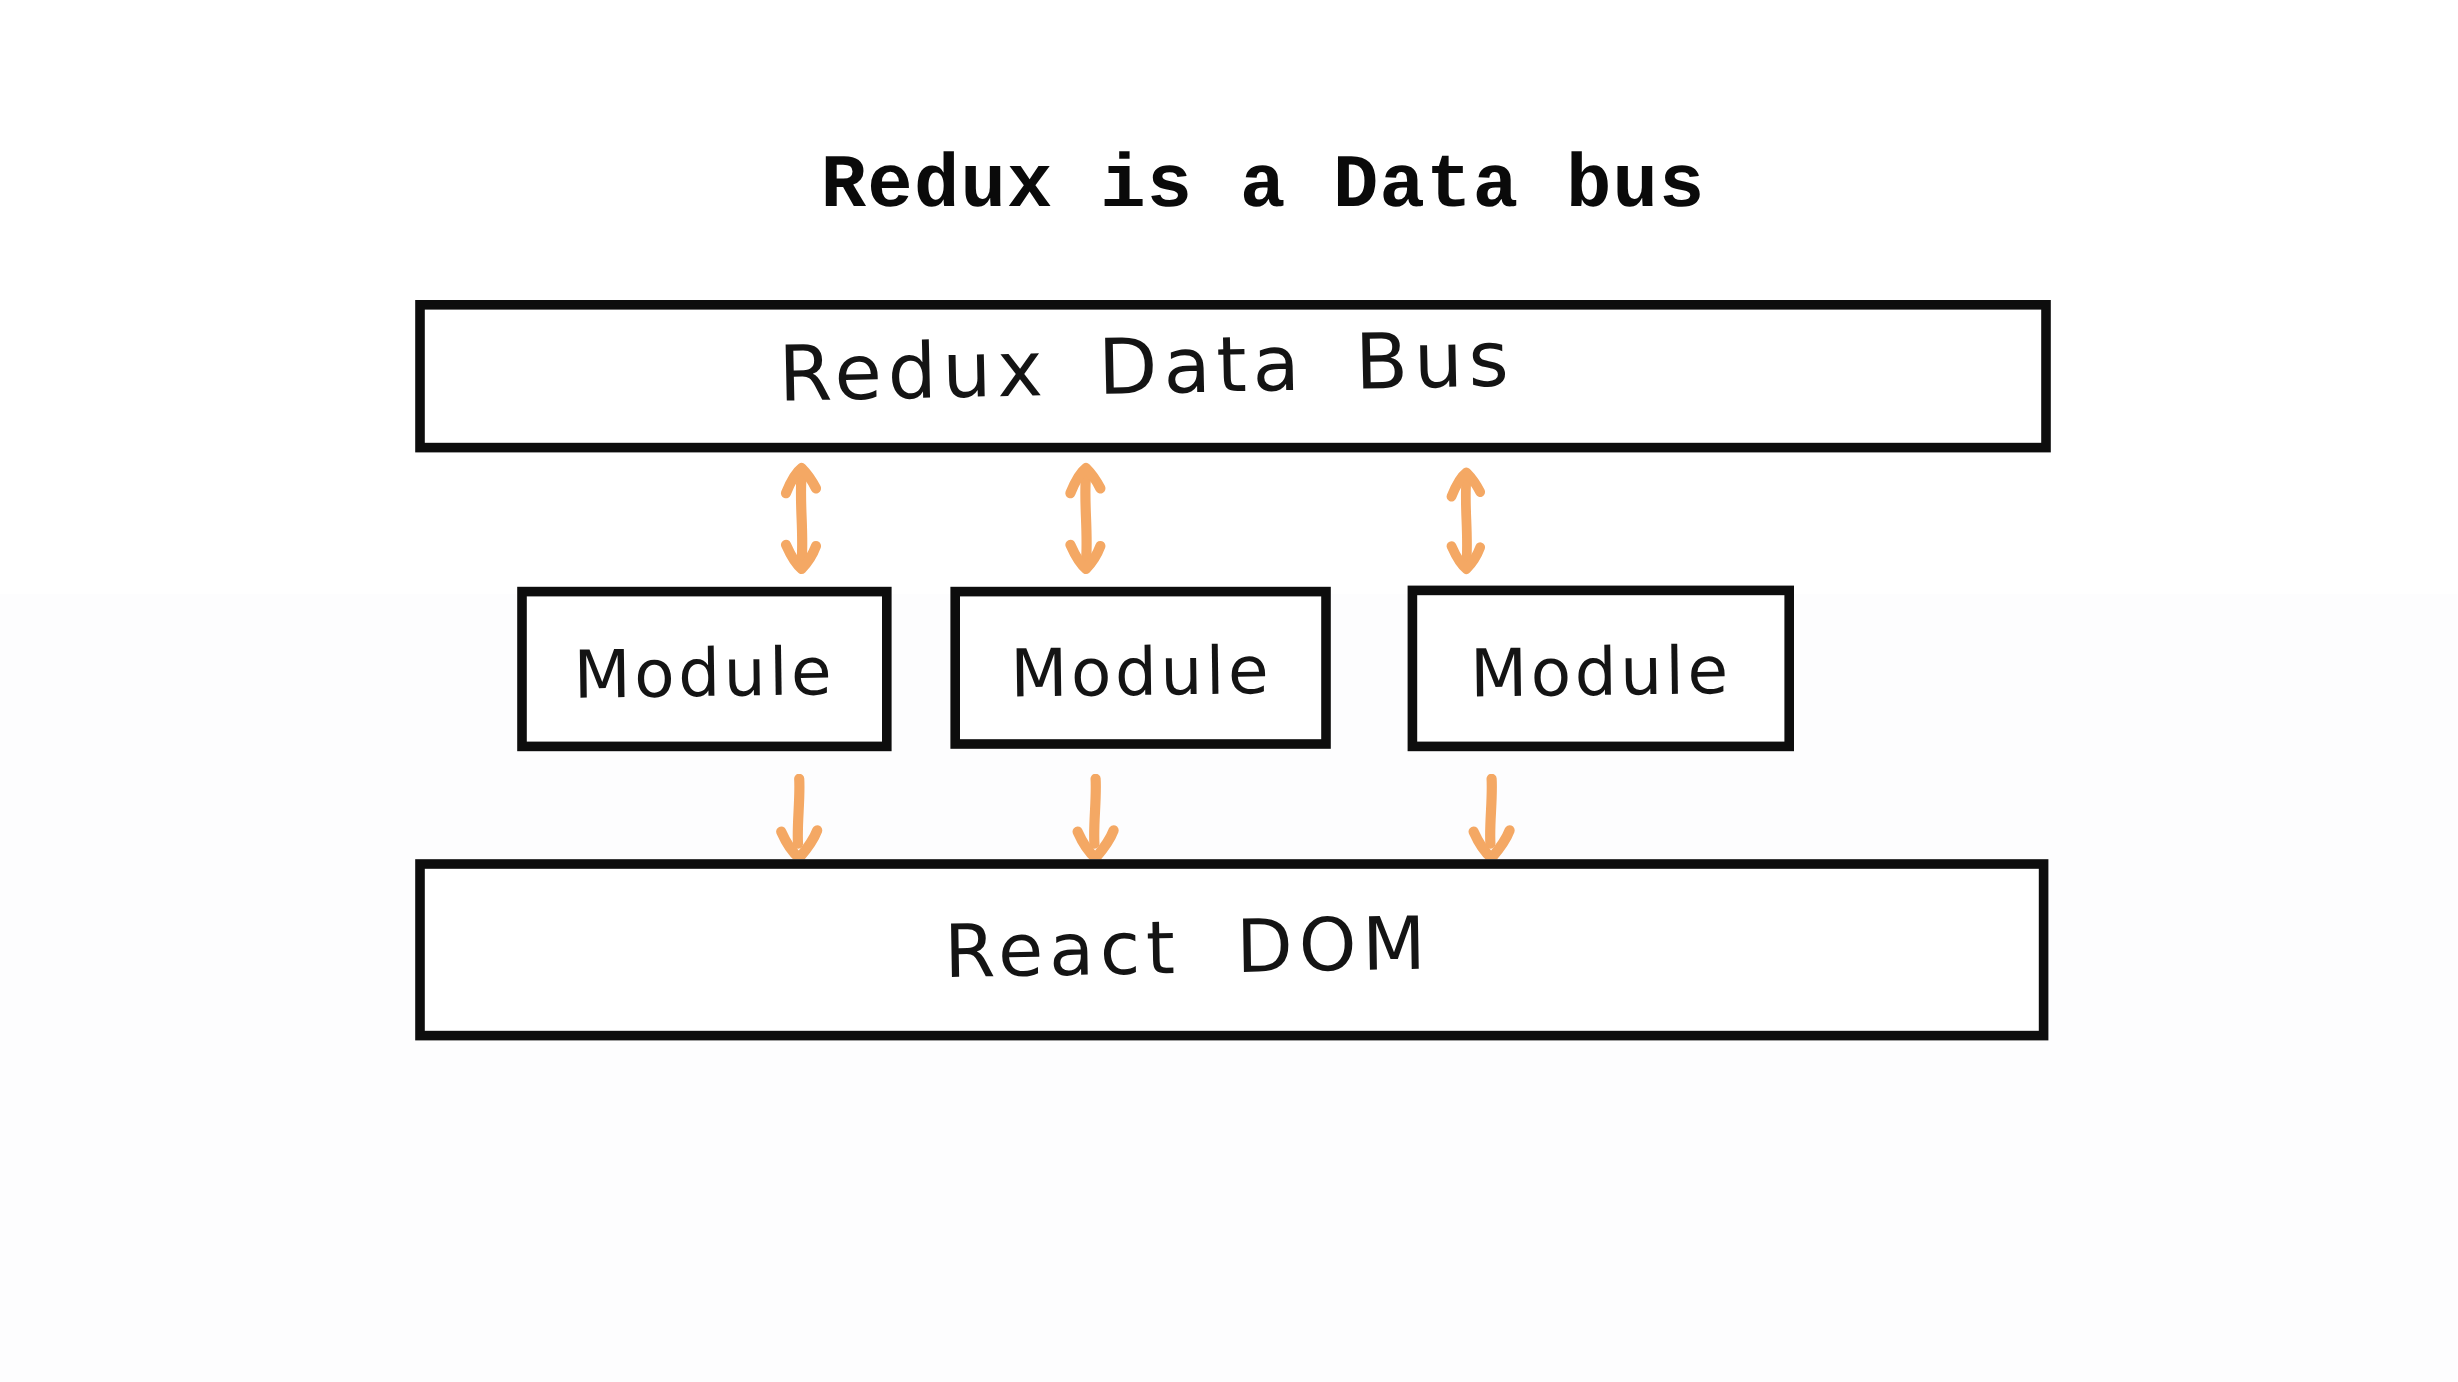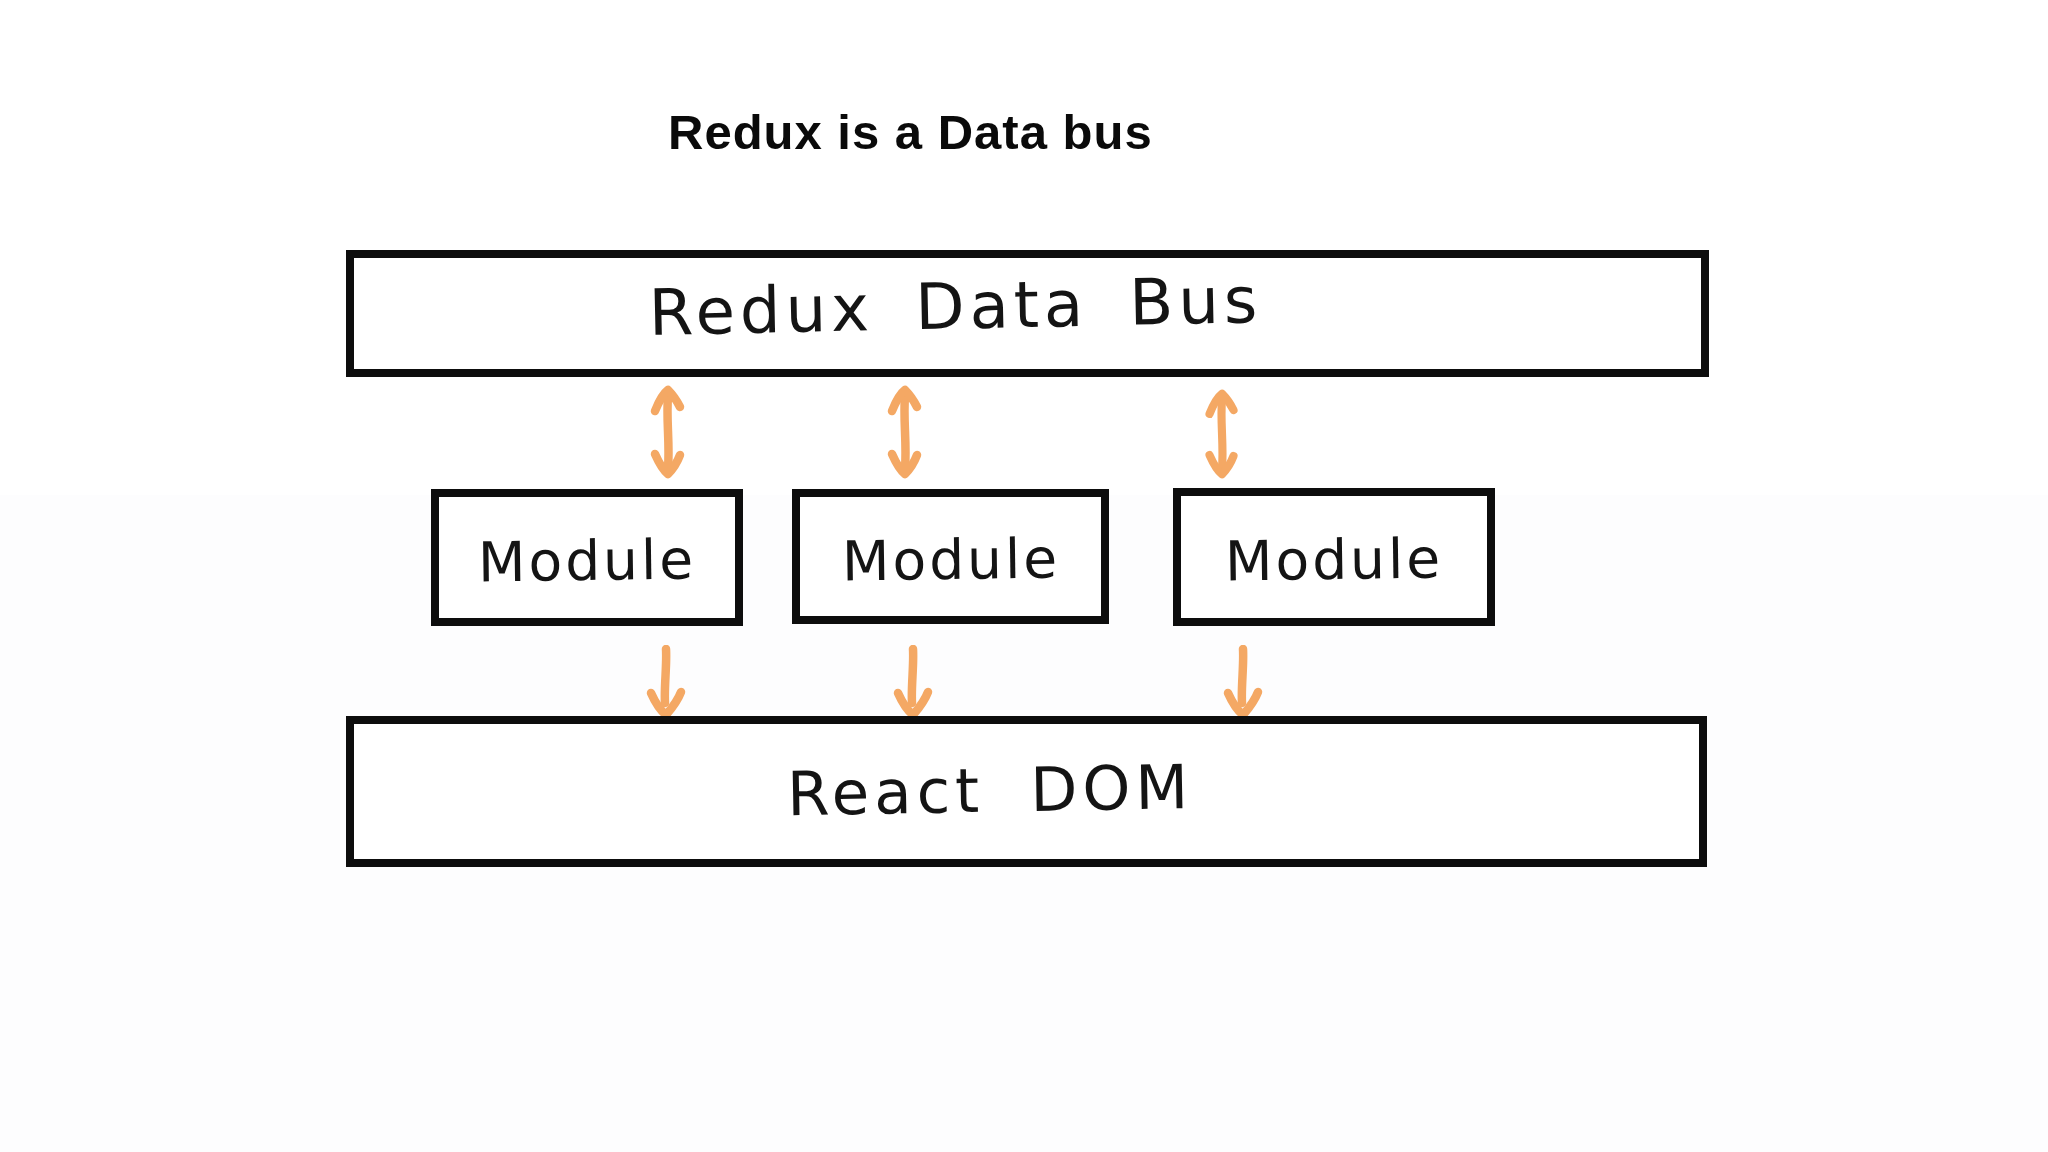--- a/index.html
+++ b/index.html
@@ -15,24 +15,24 @@
     overflow: hidden;
     font-family: "DejaVu Sans", sans-serif;
     color: var(--text, #111111);
   }
 
   
   .title {
     position: absolute;
     left: 668px;
     top: 104px;
-    margin: 0;
-    font-family: Liberation Sans, sans-serif;
+    margin: 16px;
+    font-family: Liberation Mono, monospace;
     font-weight: 700;
-    font-size: 49px;
+    font-size: 63px;
     letter-spacing: 1px;
     color: #0a0a0a;
     white-space: nowrap;
   }
 
   
   .box {
     position: absolute;
     box-sizing: border-box;
     border: 8px solid var(--border, #0d0d0d);

